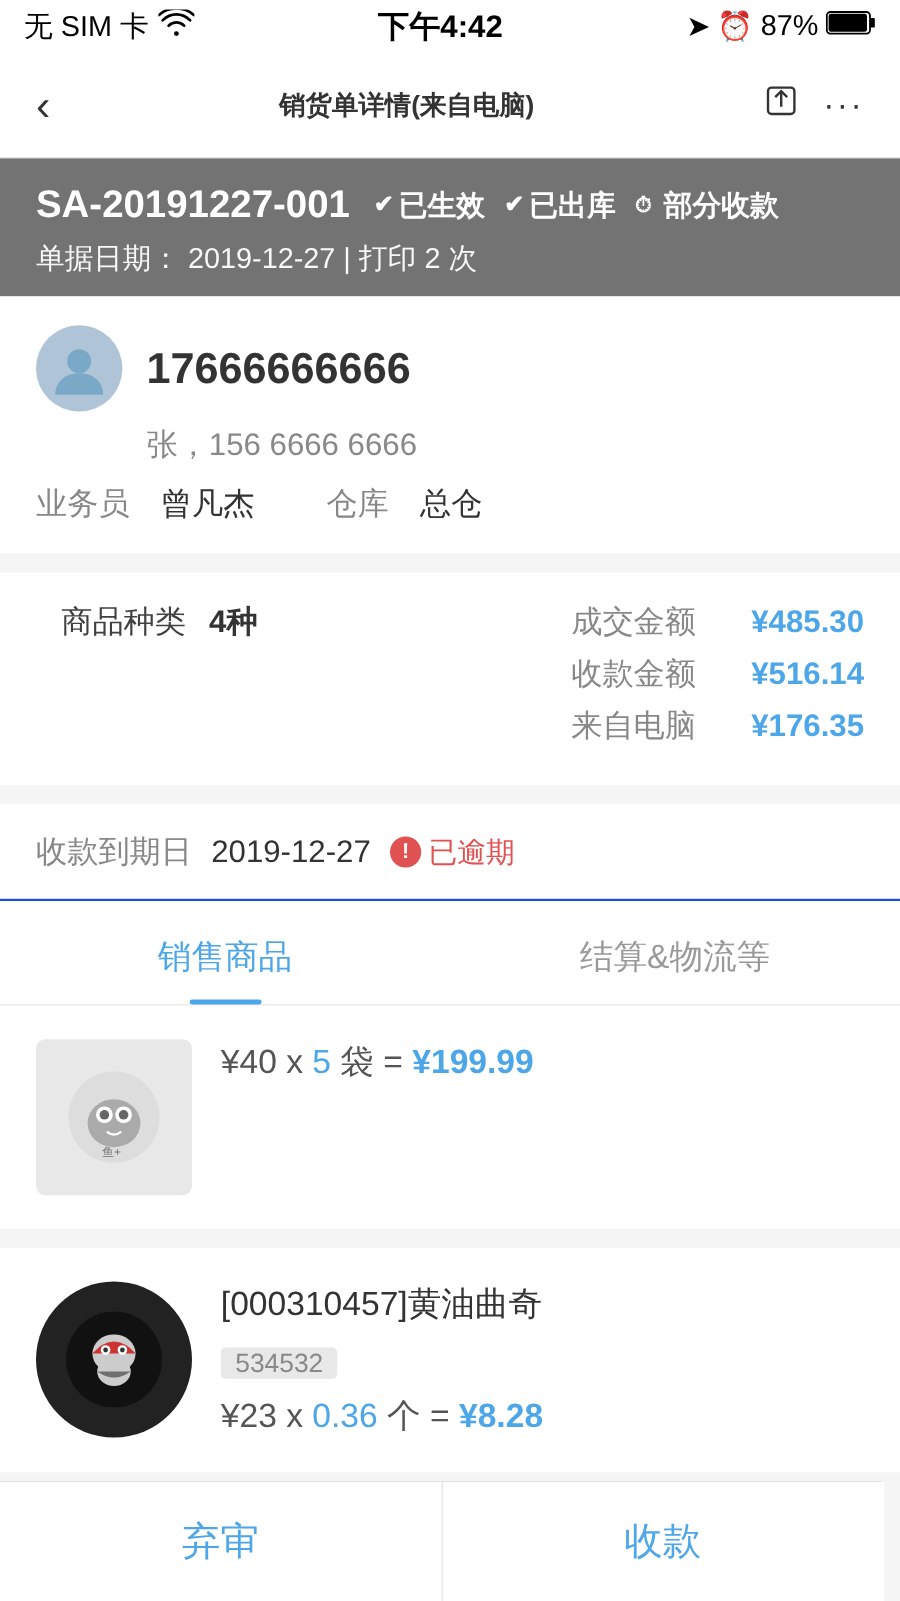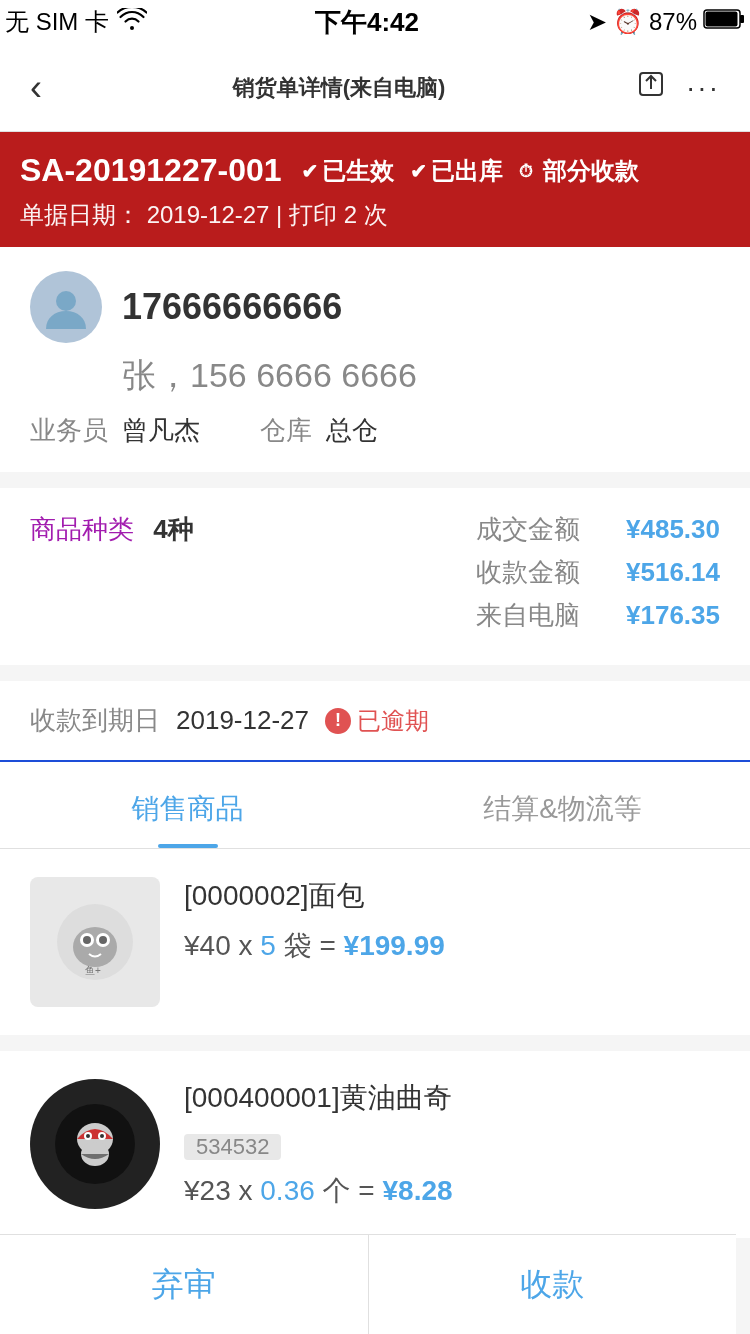--- a/index.html
+++ b/index.html
@@ -13,21 +13,21 @@
       color: #333;
     }
 
     
     .status-bar {
       display: flex;
       justify-content: space-between;
       align-items: center;
       background: #fff;
       height: 44px;
-      padding: 0 5px;
+      padding: 0 20px;
       font-size: 24px;
       color: #000;
     }
     .status-left { display: flex; align-items: center; gap: 8px; }
     .status-center { font-weight: 600; font-size: 26px; }
     .status-right { display: flex; align-items: center; gap: 6px; font-size: 24px; }
 
     
     .nav-bar {
       display: flex;
@@ -46,22 +46,22 @@
     .nav-title {
       font-size: 22px;
       font-weight: 600;
       color: #333;
     }
     .nav-actions { display: flex; align-items: center; gap: 20px; }
     .nav-icon { font-size: 30px; color: #333; cursor: pointer; }
 
     
     .header-banner {
-      background: #b91c1c;
-      padding: 20px 20px 16px;
+      background: #737373;
+      padding: 20px 30px 16px;
     }
     .banner-row1 {
       display: flex;
       align-items: center;
       gap: 20px;
       color: #fff;
       font-size: 30px;
       font-weight: 700;
       margin-bottom: 10px;
     }
@@ -101,44 +101,44 @@
     .avatar {
       width: 72px; height: 72px;
       border-radius: 50%;
       background: #b0c4d8;
       display: flex; align-items: center; justify-content: center;
       font-size: 36px;
       color: #fff;
       flex-shrink: 0;
     }
     .customer-name { font-size: 36px; font-weight: 600; color: #333; }
-    .customer-sub { font-size: 34px; color: #888; margin-left: 92px; margin-bottom: 14px; }
+    .customer-sub { font-size: 26px; color: #888; margin-left: 92px; margin-bottom: 14px; }
     .customer-meta {
       display: flex;
       gap: 60px;
       margin-left: 0;
       margin-top: 8px;
       font-size: 26px;
       color: #555;
     }
-    .meta-item { display: flex; gap: 14px; justify-content: flex-end; }
+    .meta-item { display: flex; gap: 26px; justify-content: flex-end; }
     .meta-label { color: #888; }
     .meta-value { color: #333; }
 
     
     .summary-section {
       background: #fff;
       padding: 24px 30px;
       margin-bottom: 16px;
       display: flex;
       align-items: flex-start;
       justify-content: space-between;
     }
     .summary-left { font-size: 26px; color: #555; }
-    .summary-left .label { color: #a21caf; }
+    .summary-left .label { color: #404040; margin-left: 21px; }
     .summary-left .value { font-weight: 600; color: #333; }
     .summary-right { text-align: right; font-size: 26px; }
     .summary-right .row { display: flex; justify-content: flex-end; gap: 20px; margin-bottom: 8px; align-items: center; }
     .summary-right .row-label { color: #888; }
     .summary-right .row-value { color: #4da6e8; font-weight: 600; min-width: 120px; text-align: right; }
 
     
     .due-section {
       background: #fff;
       padding: 22px 30px;
@@ -407,21 +407,20 @@
           <ellipse cx="40" cy="45" rx="22" ry="20" fill="#aaa"></ellipse>
           <circle cx="32" cy="38" r="7" fill="#fff"></circle>
           <circle cx="48" cy="38" r="7" fill="#fff"></circle>
           <circle cx="32" cy="38" r="4" fill="#666"></circle>
           <circle cx="48" cy="38" r="4" fill="#666"></circle>
           <path d="M34 52 Q40 57 46 52" stroke="#fff" stroke-width="2" fill="none"></path>
           <text x="30" y="72" font-size="10" fill="#777">鱼+</text>
         </svg>
       </div>
       <div class="product-info">
-        <div class="product-name">[0000002]面包</div>
         <div class="product-price">
           <span>¥40</span>
           <span> x </span>
           <span class="qty">5</span>
           <span>袋</span>
           <span> = </span>
           <span class="total">¥199.99</span>
         </div>
       </div>
     </div>
@@ -435,21 +434,21 @@
           <path d="M22 35 Q40 15 58 35" fill="#cc3333"></path>
           <ellipse cx="40" cy="50" rx="14" ry="12" fill="#ccc"></ellipse>
           <path d="M26 50 Q40 60 54 50" fill="#111" opacity="0.5"></path>
           <circle cx="33" cy="32" r="4" fill="#fff"></circle>
           <circle cx="47" cy="32" r="4" fill="#fff"></circle>
           <circle cx="33" cy="32" r="2" fill="#333"></circle>
           <circle cx="47" cy="32" r="2" fill="#333"></circle>
         </svg>
       </div>
       <div class="product-info">
-        <div class="product-name">[000400001]黄油曲奇</div>
+        <div class="product-name">[000310457]黄油曲奇</div>
         <div class="product-badge">534532</div>
         <div class="product-price">
           <span>¥23</span>
           <span> x </span>
           <span class="qty">0.36</span>
           <span>个</span>
           <span> = </span>
           <span class="total">¥8.28</span>
         </div>
       </div>

